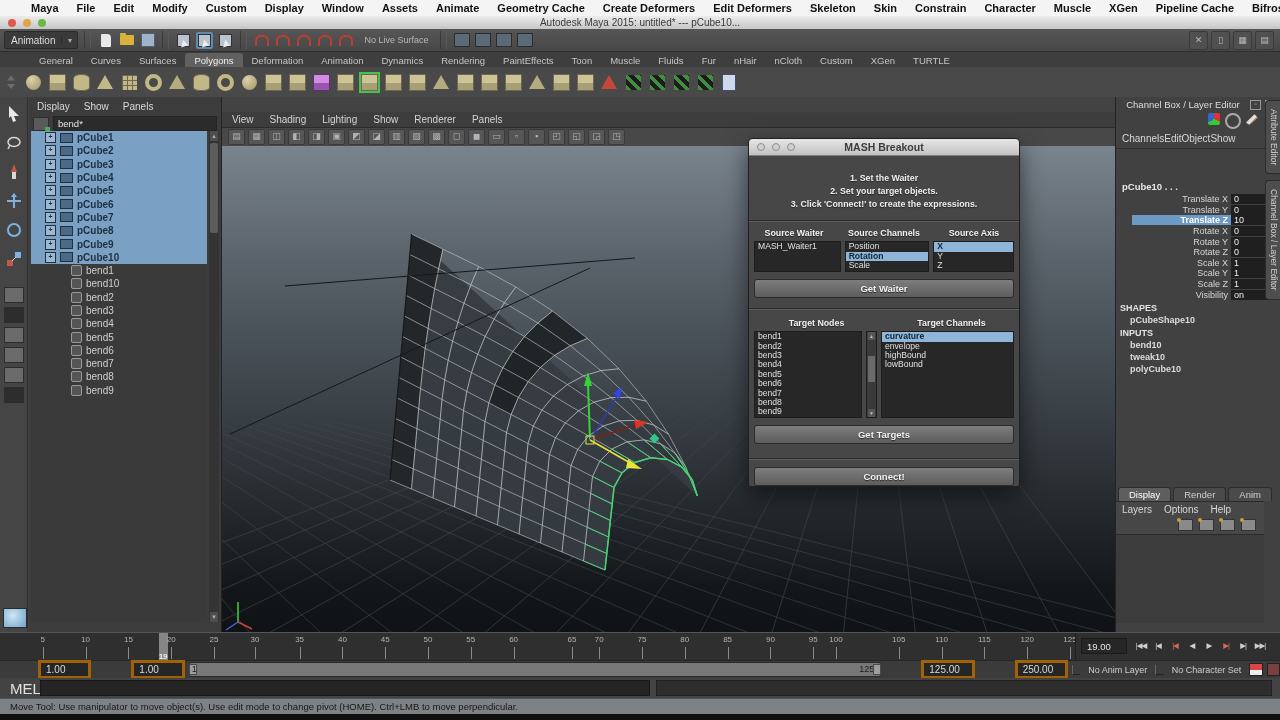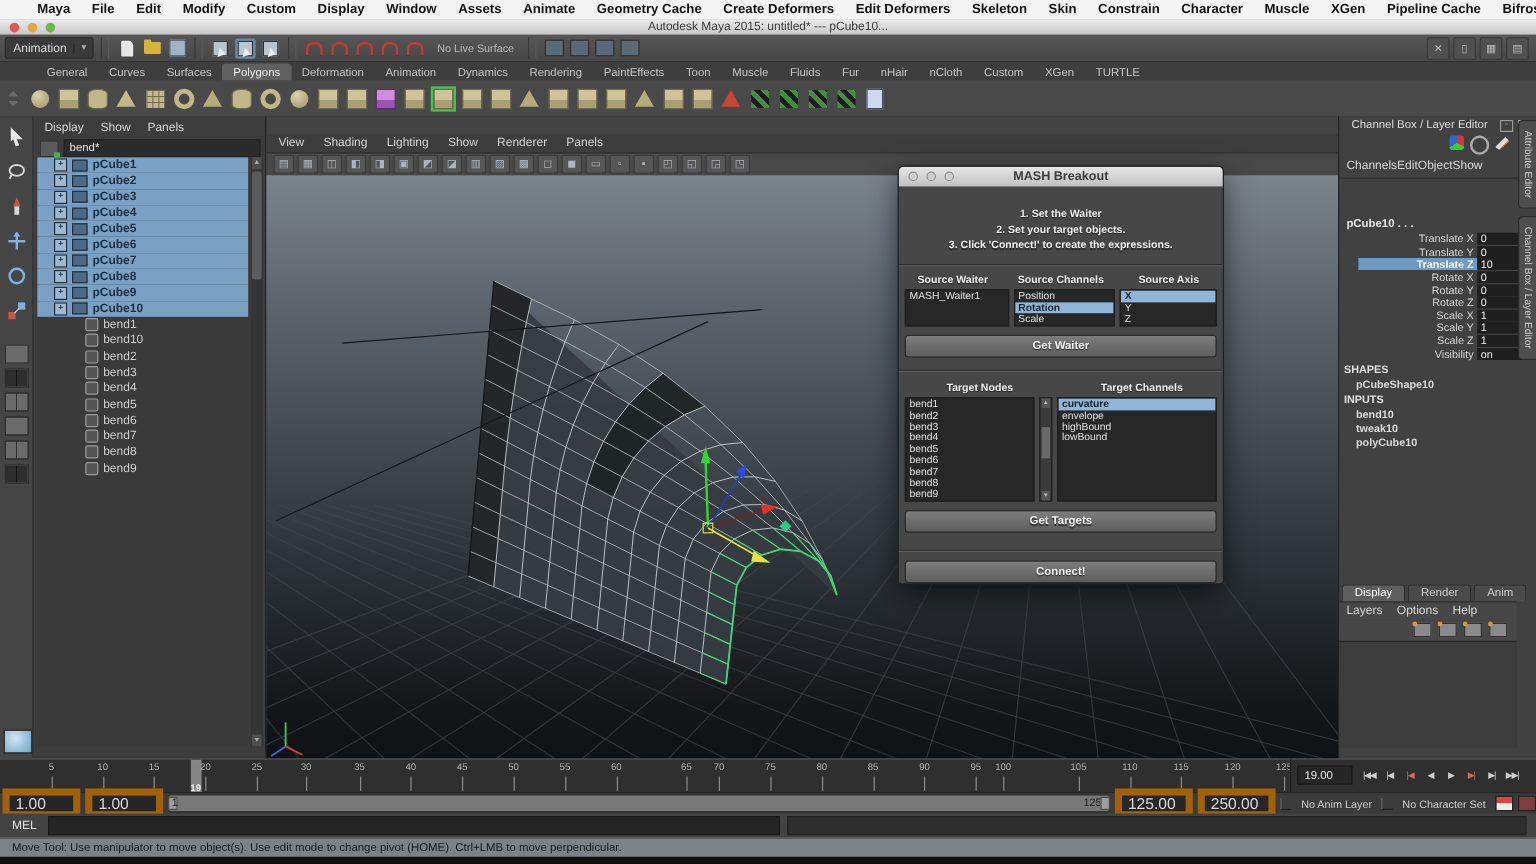--- a/index.html
+++ b/index.html
@@ -136,34 +136,34 @@
   .tick{position:absolute;top:2px;width:20px;margin-left:-10px;text-align:center;color:#b2b2b2;font-size:8px;}
   .tick:after{content:"";position:absolute;left:50%;top:12px;width:1px;height:12px;background:#8a8a8a;}
   .cfmarker{position:absolute;top:0;bottom:0;width:9px;background:#8e8e8e;opacity:.92;}
   .cfmarker span{position:absolute;left:0px;bottom:0px;font-size:8px;color:#fff;font-weight:bold;}
   .timefield{position:absolute;left:1081px;top:5px;width:46px;height:16px;background:#262626;border:1px solid #1a1a1a;color:#e8e8e8;font-size:9.5px;line-height:16px;padding-left:5px;box-sizing:border-box;}
   .playback{position:absolute;left:1133px;top:3px;display:flex;gap:1px;}
   .pbtn{width:16px;height:20px;color:#cfcfcf;font-size:7.5px;line-height:20px;text-align:center;letter-spacing:-1px;}
   .pbtn.red{color:#d06a5a;}
   
   .rangerow{position:absolute;left:0;top:660px;width:1280px;height:18px;background:#3b3b3b;border-top:1px solid #262626;display:flex;align-items:center;gap:4px;padding-left:2px;box-sizing:border-box;}
-  .rfield{width:52px;height:13px;background:#262626;border:6px solid #a16207;color:#dadada;font-size:13px;line-height:13px;padding-left:5px;}
+  .rfield{width:52px;height:13px;background:#262626;border:3px solid #a16207;color:#dadada;font-size:10px;line-height:13px;padding-left:5px;margin-left:36px;}
   .rtrack{position:relative;width:848px;height:13px;background:#787878;border:1px solid #2a2a2a;border-radius:2px;color:#1c1c1c;font-size:9px;}
   .rtrack .rs{position:absolute;left:2px;top:0;line-height:13px;}
   .rtrack .re{position:absolute;right:6px;top:0;line-height:13px;}
   .rtrack .hdl{position:absolute;top:1px;bottom:1px;width:6px;background:#9d9d9d;border:1px solid #4a4a4a;}
   .rtrack .hdl.l{left:-1px;} .rtrack .hdl.r{right:-1px;}
   .ddmini{width:9px;height:9px;border-left:1px solid #666;border-bottom:1px solid #222;}
   .ddlabel{font-size:9px;color:#cfcfcf;white-space:nowrap;padding:0 4px;}
   .ricon{width:14px;height:11px;border:1px solid #222;}
   .ricon.a{background:linear-gradient(#d44 50%,#eee 50%);}
   .ricon.b{background:#7a3f3f;}
   
   .cmdrow{position:absolute;left:0;top:678px;width:1280px;height:20px;background:#434343;display:flex;align-items:center;gap:6px;padding-left:10px;box-sizing:border-box;}
-  .cmdlabel{font-size:10px;color:#e0e0e0;width:24px;}
+  .cmdlabel{font-size:15px;color:#e0e0e0;width:24px;}
   .cmdinput{width:608px;height:14px;background:#242424;border:1px solid #191919;}
   .cmdout{flex:1;height:14px;background:#2e2e2e;border:1px solid #222;margin-right:8px;}
   .helpline{position:absolute;left:0;top:698px;width:1280px;height:16px;background:#7f8285;border-top:1px solid #555;color:#161616;font-size:9.5px;line-height:16px;padding-left:10px;box-sizing:border-box;}
   .botedge{position:absolute;left:0;top:714px;width:1280px;height:6px;background:#101010;}
   
   .dialog{position:absolute;left:748px;top:138px;width:270px;height:347px;background:#474747;
           border:1px solid #1f1f1f;border-radius:5px 5px 3px 3px;box-shadow:0 8px 24px rgba(0,0,0,.55);z-index:50;}
   .dlg-title{height:16px;background:linear-gradient(#e6e6e6,#c2c2c2);border-radius:4px 4px 0 0;
              display:flex;align-items:center;justify-content:center;font-size:10.5px;font-weight:bold;color:#3c3c3c;position:relative;border-bottom:1px solid #7e7e7e;}
   .dlg-tl{position:absolute;left:8px;top:4px;display:flex;gap:7px;}

